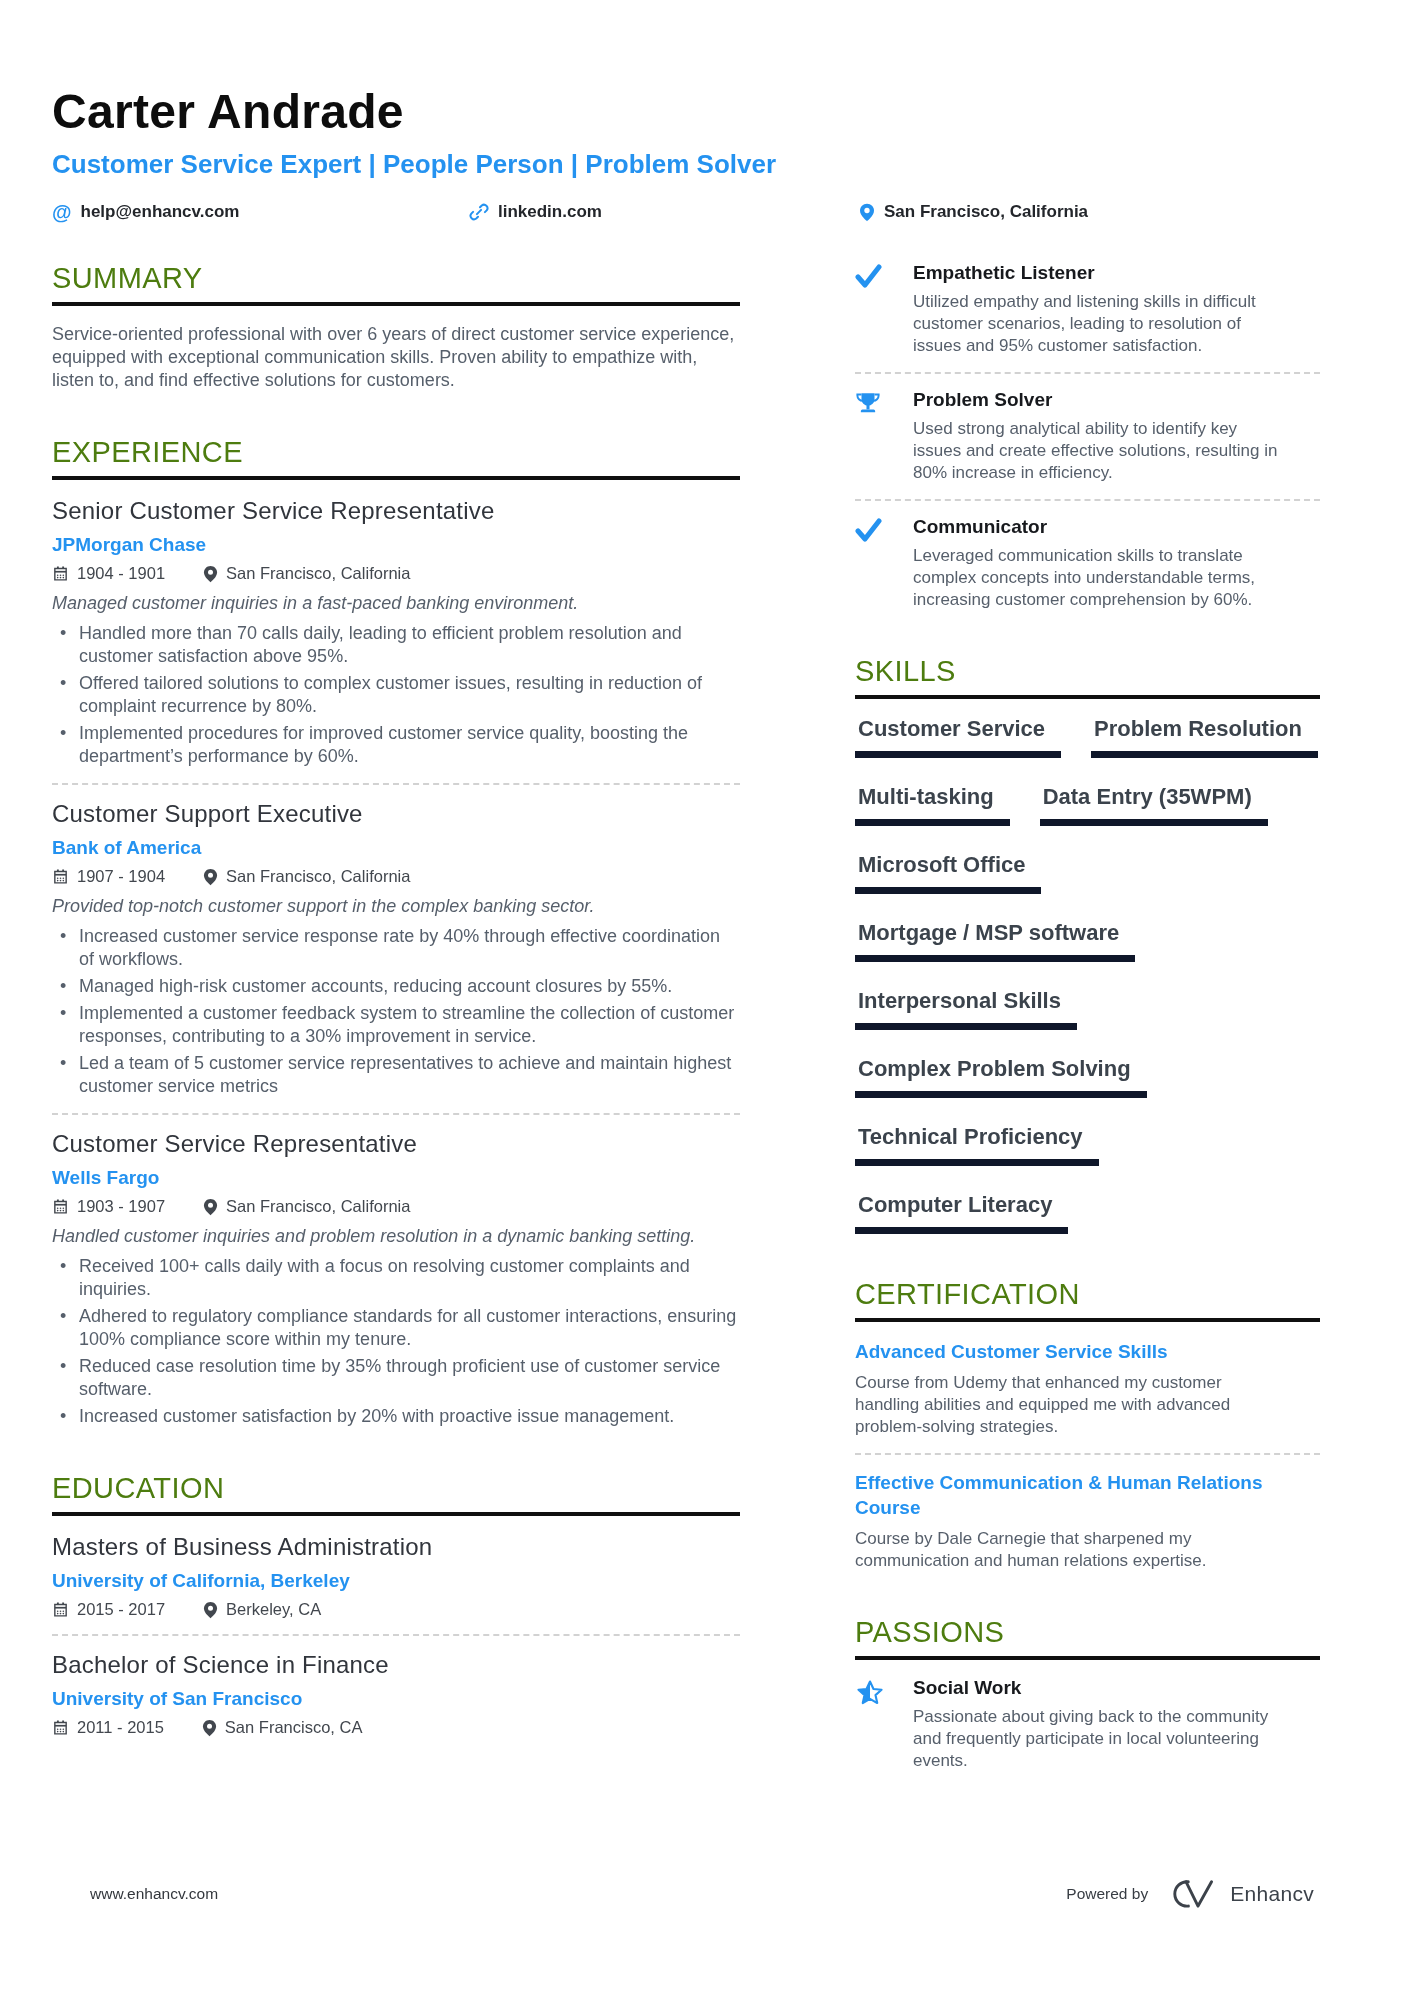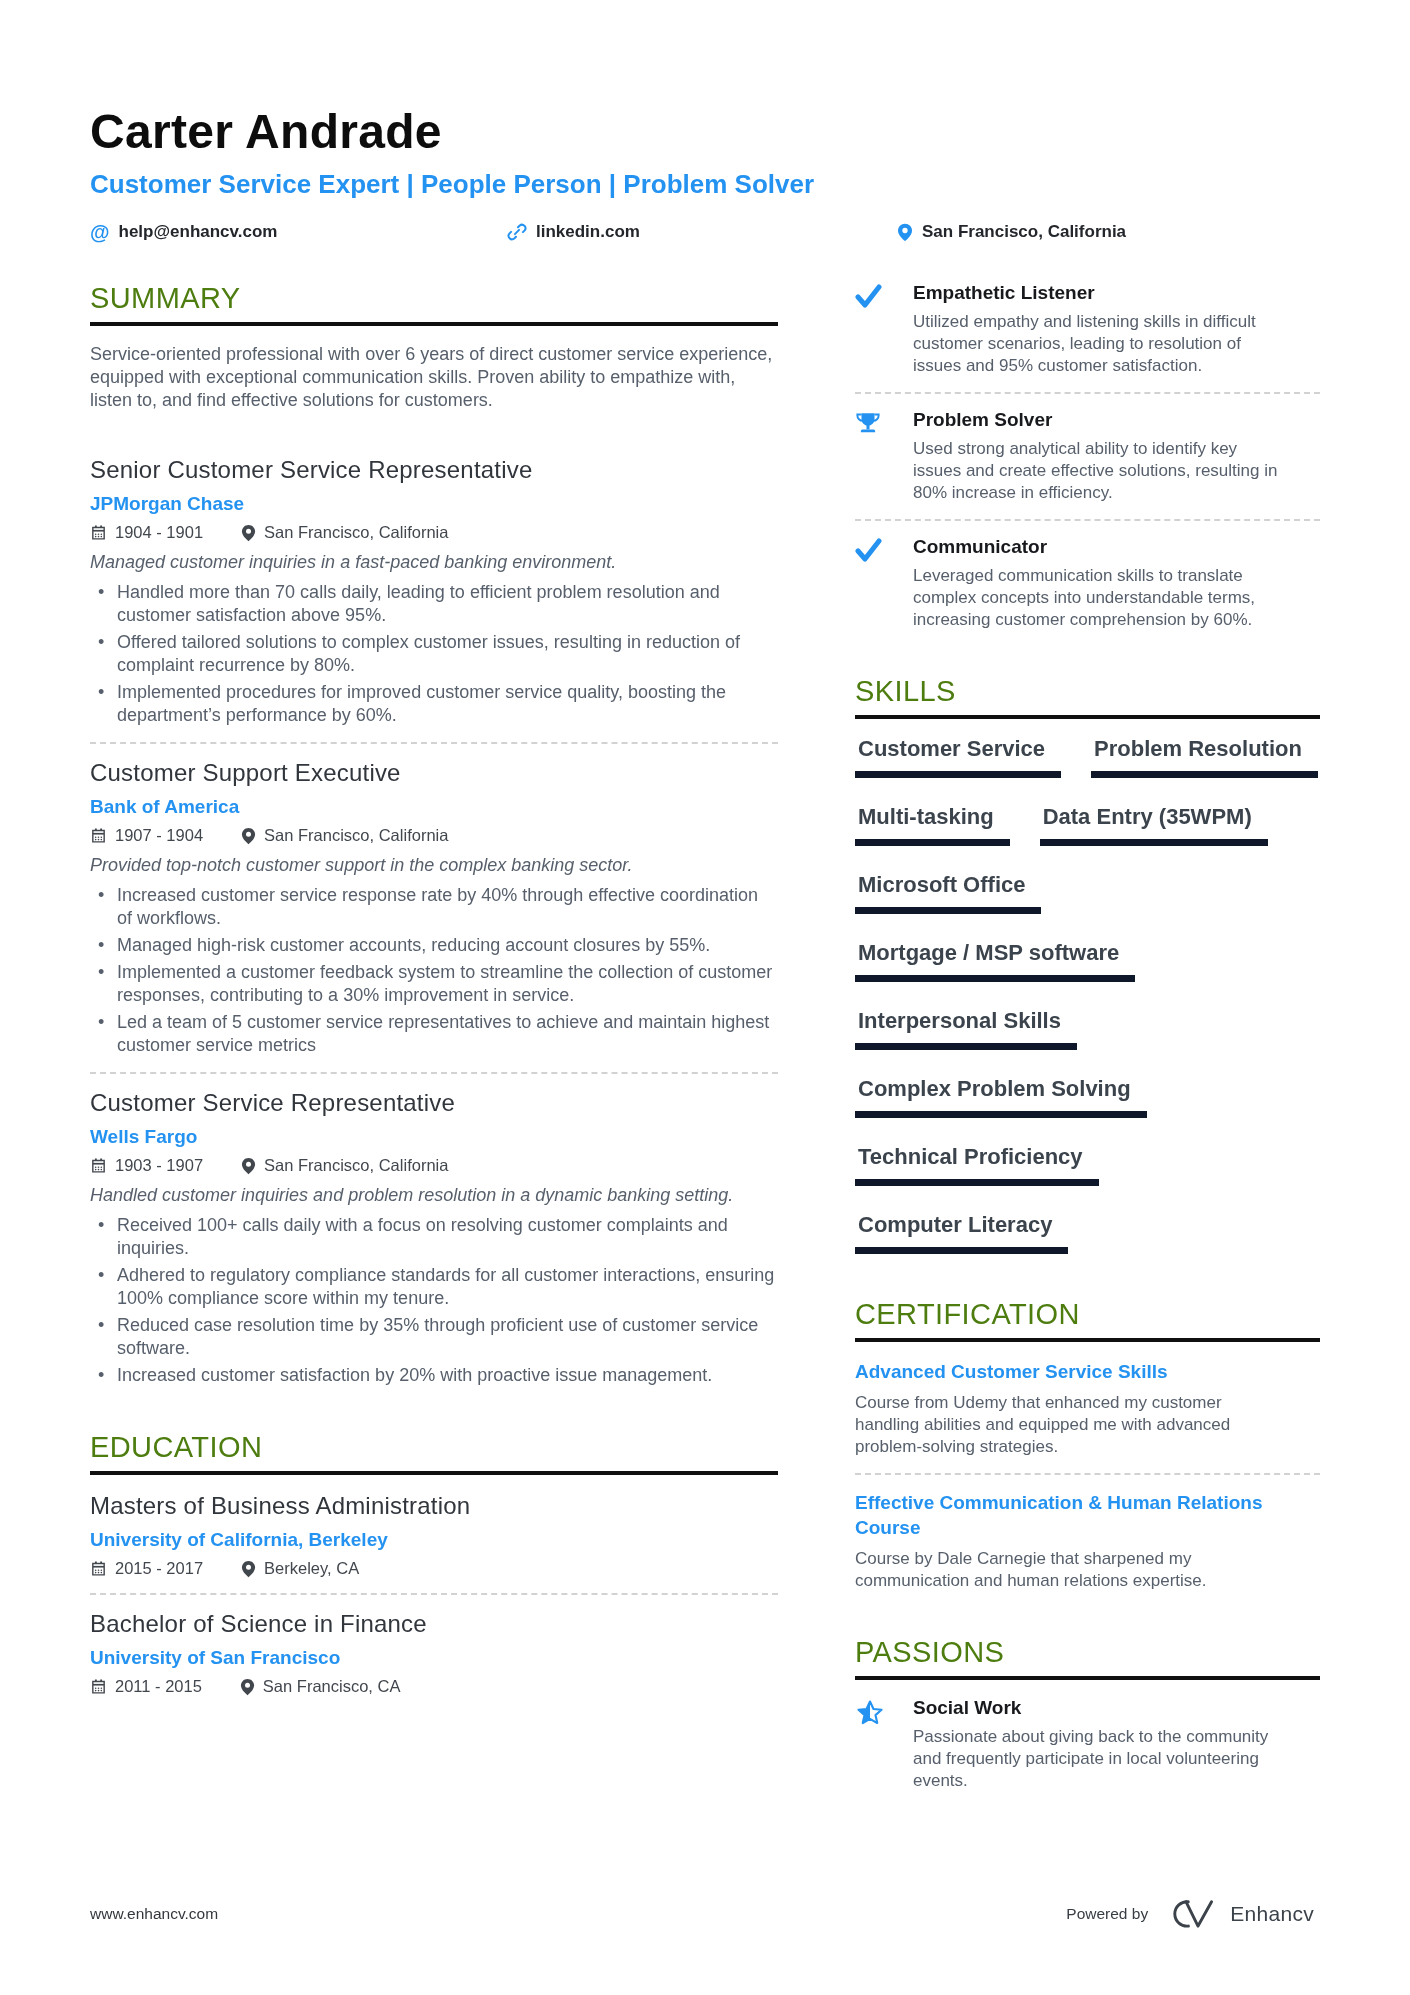--- a/index.html
+++ b/index.html
@@ -2,21 +2,21 @@
 <html><head>
 <meta charset="utf-8">
 <style>
   * { margin:0; padding:0; box-sizing:border-box; }
   html,body { background:#ffffff; }
   body {
     width:1410px; height:1995px; position:relative; overflow:hidden;
     font-family:"Liberation Sans","DejaVu Sans",sans-serif;
     --accent:#2492f0; --body:#565f6b;
   }
-  .page { position:absolute; inset:0; padding:84px 90px 0 90px;margin-top:20px; }
+  .page { position:absolute; inset:0; padding:84px 90px 0 52px; }
 
   
   .name { font-size:48px; font-weight:800; color:#0d0d0d; letter-spacing:.3px; }
   .headline { margin-top:10px; font-size:26px; font-weight:700; color:var(--accent); }
   .contact-row { display:flex; align-items:center; margin-top:22px; }
   .contact-item { display:flex; align-items:center; gap:9px; font-size:17px; font-weight:700; color:#23262b; }
   .contact-item.c1 { width:417px; } .contact-item.c2 { width:390px; }
   .at-ic { color:var(--accent); font-size:20px; font-weight:700; line-height:1; }
   .accent-ic { color:var(--accent); }
 
@@ -98,20 +98,21 @@
   <div class="columns">
 
     <div class="col-left">
 
       <section class="section">
         <h2 class="sec-h">SUMMARY</h2>
         <p class="body-text">Service-oriented professional with over 6 years of direct customer service experience, equipped with exceptional communication skills. Proven ability to empathize with, listen to, and find effective solutions for customers.</p>
       </section>
 
       <section class="section">
+        <h2 class="sec-h">EXPERIENCE</h2>
 
         <article class="job">
           <h3 class="job-title">Senior Customer Service Representative</h3>
           <div class="company">JPMorgan Chase</div>
           <div class="meta-row">
             <span class="meta-item">
               <svg width="17" height="17" viewBox="0 0 24 24">
                   <g fill="#42474e">
                     <path d="M7 2h2.6v3.4H7zM14.4 2H17v3.4h-2.6z"></path>
                     <circle cx="8" cy="14.5" r="1.15"></circle>

